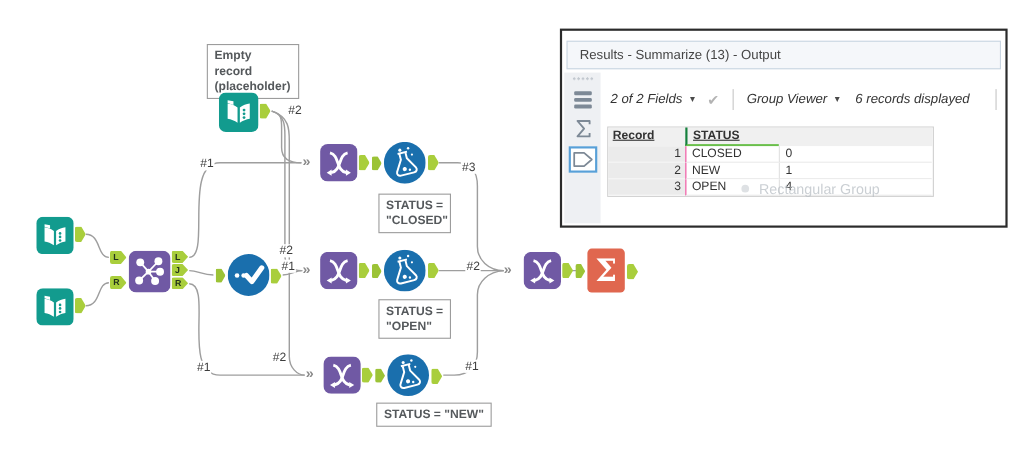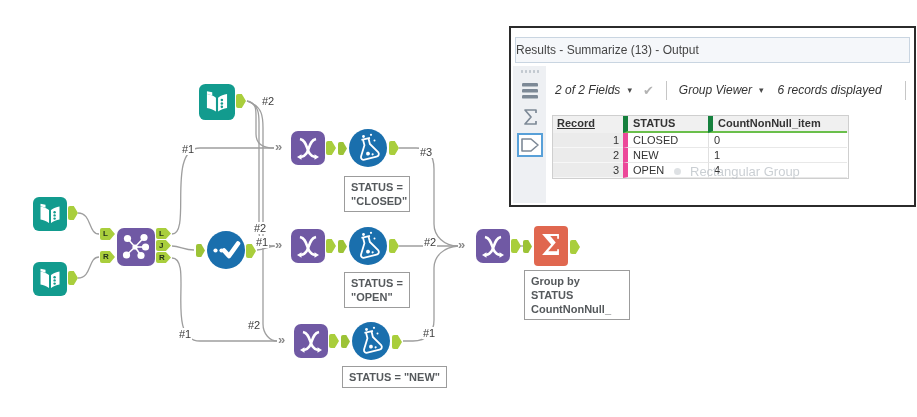--- a/index.html
+++ b/index.html
@@ -54,21 +54,21 @@
     white-space:pre-line;
   }
   
   .panel {
     position:absolute; left:509px; top:26px; width:407px; height:181px;
     background:#ffffff; border:2px solid #2b2b2b; z-index:10;
   }
   .panel-title {
     position:absolute; left:4px; top:9px; right:4px; height:26px;
     background:#f5f7fa; border:1px solid #c9d5e1;
-    font-size:12px; color:#454545; line-height:24px; 
+    font-size:12px; color:#454545; line-height:24px; padding-left:11px;
   }
   .panel-sidebar {
     position:absolute; left:2px; top:38px; bottom:2px; width:33px;
     background:#eef0f3;
   }
   .drag-dots {
     width:20px; height:3px; margin:4px auto 8px auto;
     background-image:radial-gradient(circle, #c2c8cf 1.1px, transparent 1.3px);
     background-size:4px 3px; background-position:center;
   }
@@ -89,23 +89,23 @@
   .toolbar .spacer { flex:1; }
   
   .grid {
     position:absolute; left:41px; top:87px; width:297px; z-index:11;
     border:1px solid #cfcfcf; font-size:11px; color:#333;
   }
   .grid-row { display:flex; height:15px; }
   .grid-row.header { height:17px; background:#f0f0f0; font-weight:bold; }
   .cell { overflow:hidden; white-space:nowrap; }
   .c-rec   { width:70px;  padding:1px 4px 0 4px; }
-  .c-stat  { width:85px;  padding:1px 0 0 5px; border-left:5px solid #ec4899; }
+  .c-stat  { width:85px;  padding:1px 0 0 5px; border-left:1px solid #ec4899; }
   .c-count { width:139px; padding:1px 0 0 5px; border-left:1px solid #e0e0e0; }
-  .header .c-stat, .header .c-count { border-bottom:2px solid #6abf4b; border-left:5px solid #15803d; }
+  .header .c-stat, .header .c-count { border-bottom:2px solid #6abf4b; border-left:2px solid #15803d;text-decoration:underline; }
   .header .c-rec { border-bottom:2px solid #f0f0f0;text-decoration:underline; }
   .grid-row.data .c-rec { background:#ebebeb; text-align:right; border-bottom:1px solid #f7f7f7; }
   .grid-row.data .c-stat, .grid-row.data .c-count { background:#fff; border-bottom:1px solid #e8e8e8; }
   .watermark {
     position:absolute; left:163px; top:136px; z-index:12; display:flex;
     align-items:center; color:#b9bfc5; font-size:13px; opacity:0.75;
   }
   .wm-dot { width:7px; height:7px; border-radius:50%; background:#d4d8db; margin-right:9px; }
 </style>
 </head>
@@ -132,27 +132,27 @@
   <span class="conn-label" style="left:261px;top:95px">#2</span>
   <span class="conn-label" style="left:181px;top:143px">#1</span>
   <span class="conn-label" style="left:253px;top:222px">#2</span>
   <span class="conn-label" style="left:255px;top:236px">#1</span>
   <span class="conn-label" style="left:247px;top:319px">#2</span>
   <span class="conn-label" style="left:178px;top:328px">#1</span>
   <span class="conn-label" style="left:419px;top:146px">#3</span>
   <span class="conn-label" style="left:423px;top:236px">#2</span>
   <span class="conn-label" style="left:422px;top:327px">#1</span>
 
+  <div class="annotation" style="left:188px;top:40px;width:84px">Empty record
+(placeholder)</div>
   <div class="annotation" style="left:344px;top:176px;width:66px">STATUS =
 "CLOSED"</div>
   <div class="annotation" style="left:344px;top:272px;width:66px">STATUS =
 "OPEN"</div>
   <div class="annotation" style="left:342px;top:366px">STATUS = "NEW"</div>
-  <div class="annotation" style="left:524px;top:270px;width:106px">Group by STATUS
-CountNonNull_</div>
 
   <div class="tool" style="left:33px;top:197px">
     <svg width="34" height="34" viewBox="0 0 34 34">
       <rect x="0" y="0" width="34" height="34" rx="6" fill="#129b8e"></rect>
       <path d="M7.5,9.2 L7.5,6.8 L12.5,7.7 L12.5,10.8 Z" fill="#ffffff"></path>
       <path d="M7.5,9.5 C10.5,10 13.5,11 16,12.9 L16,26 C13.5,24.2 10.5,23.2 7.5,22.6 Z" fill="#ffffff"></path>
       <path d="M26.5,9.5 C23.5,10 20.5,11 18,12.9 L18,26 C20.5,24.2 23.5,23.2 26.5,22.6 Z" fill="#ffffff"></path>
       <circle cx="21.6" cy="15.2" r="1.2" fill="#129b8e"></circle>
       <circle cx="21.6" cy="18.4" r="1.2" fill="#129b8e"></circle>
       <circle cx="21.6" cy="21.6" r="1.2" fill="#129b8e"></circle>
@@ -355,21 +355,20 @@
       <span class="caret">▾</span>
       <span class="lbl records">6 records displayed</span>
       <span class="spacer"></span>
       <span class="sep" style="margin:0 2px 0 0"></span>
     </div>
 
     <div class="grid">
       <div class="grid-row header">
         <div class="cell c-rec">Record</div>
         <div class="cell c-stat">STATUS</div>
-        <div class="cell c-count">CountNonNull_item</div>
       </div>
       <div class="grid-row data">
         <div class="cell c-rec">1</div>
         <div class="cell c-stat">CLOSED</div>
         <div class="cell c-count">0</div>
       </div>
       <div class="grid-row data">
         <div class="cell c-rec">2</div>
         <div class="cell c-stat">NEW</div>
         <div class="cell c-count">1</div>

